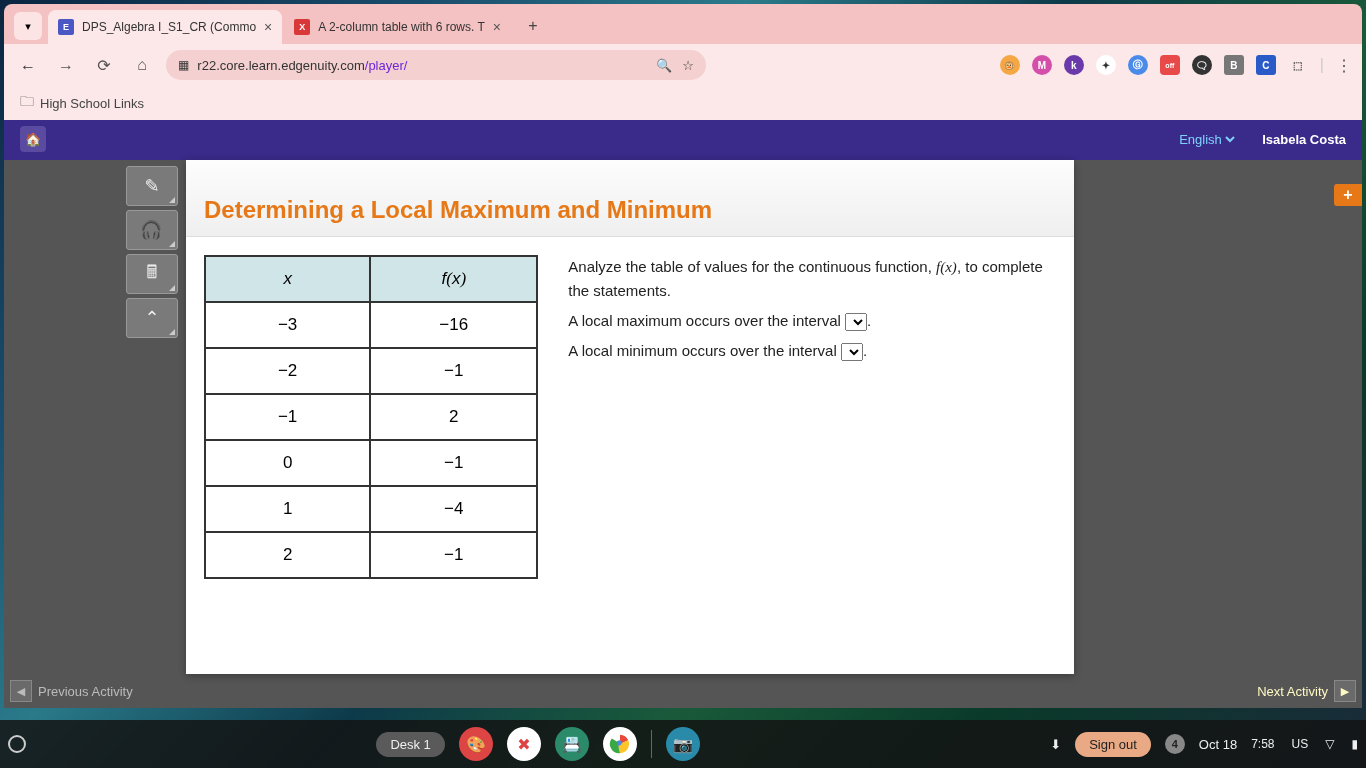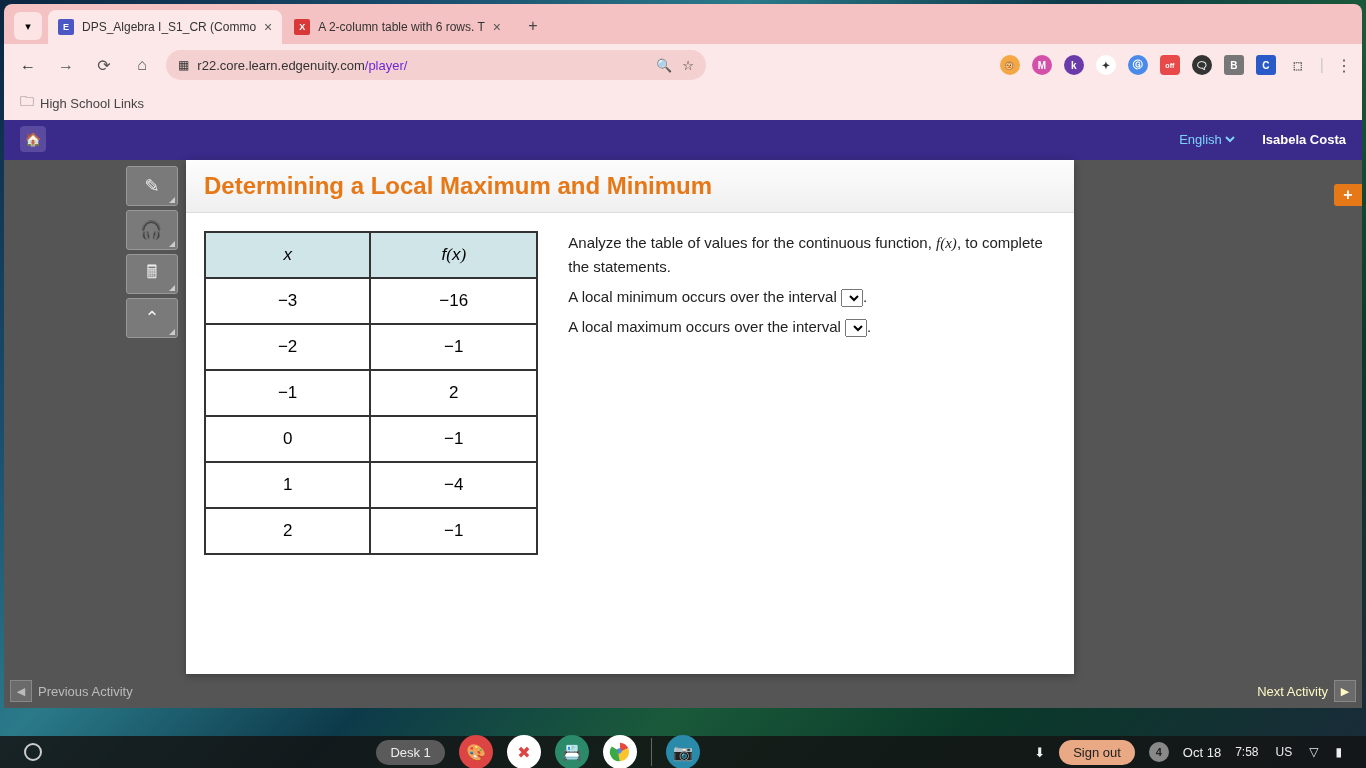--- a/index.html
+++ b/index.html
@@ -42,21 +42,21 @@
 .user-name { margin-left: 24px; font-weight: bold; text-align: center; }
 
 
 .edg-content { background: #555; margin: 0 4px; height: 516px; position: relative; border-top: 2px solid #3a2a8a; display: flex; }
 .side-tools { width: 58px; position: absolute; left: 122px; top: 6px; display: flex; flex-direction: column; gap: 4px; }
 .tool-btn { width: 52px; height: 40px; background: #7a7a7a; border: 1px solid #999; border-radius: 3px; display: flex; align-items: center; justify-content: center; font-size: 18px; color: #eee; position: relative; }
 .tool-btn::after { content: ''; position: absolute; right: 2px; bottom: 2px; border: 3px solid transparent; border-right-color: #ccc; border-bottom-color: #ccc; }
 
 .lesson-pane { width: 888px; margin-left: 182px; background: #fff; padding-bottom: 10px; box-shadow: 0 2px 8px rgba(0,0,0,.3); }
 .lesson-hdr { background: linear-gradient(#fdfdfd,#efefef); padding: 12px 18px; border-bottom: 1px solid #ddd; }
-.lesson-title { color: #e67817; font-size: 24px; font-weight: bold; }
+.lesson-title { color: #e67817; font-size: 24px; font-weight: bold; margin-top: 24px; }
 .lesson-body { display: flex; padding: 18px 18px 40px 18px; gap: 30px; }
 
 
 .datatable { border-collapse: collapse; }
 .datatable th, .datatable td { border: 2px solid #333; text-align: center; font-size: 17px; padding: 12px 0; width: 198px; }
 .datatable th { background: #cfe5e8; font-weight: normal; font-style: italic; font-family: 'Times New Roman', serif; }
 .datatable td { font-family: Arial; }
 
 
 .qtext { font-size: 15px; color: #222; line-height: 1.6; }
@@ -66,21 +66,21 @@
 
 .plus-tab { position: absolute; right: 0; top: 24px; width: 28px; height: 22px; background: #e67817; color: #fff; display: flex; align-items: center; justify-content: center; border-radius: 3px 0 0 3px; font-weight: bold; }
 
 
 .edg-footer { height: 34px; background: #555; margin: 0 4px; display: flex; align-items: center; padding: 0 6px; color: #bbb; font-size: 13px; }
 .act-btn { display: flex; align-items: center; gap: 6px; }
 .act-arrow { width: 22px; height: 22px; background: #6a6a6a; border: 1px solid #888; display: flex; align-items: center; justify-content: center; font-size: 11px; }
 .act-next { margin-left: auto; color: #fef9c3; align-items: center; }
 
 
-.shelf { position: absolute; left: 0; right: 0; bottom: 0; height: 32px; background: rgba(20,20,20,.85); display: flex; align-items: center; padding: 0 24px; color: #eee; font-size: 13px; }
+.shelf { position: absolute; left: 0; right: 0; bottom: 0; height: 48px; background: rgba(20,20,20,.85); display: flex; align-items: center; padding: 0 8px; color: #eee; font-size: 13px; }
 .launcher { width: 18px; height: 18px; border: 2px solid #ccc; border-radius: 50%; }
 .shelf-center { margin: 0 auto; display: flex; align-items: center; gap: 14px; }
 .desk-pill { background: #5a5a5a; padding: 5px 14px; border-radius: 16px; font-size: 13px; }
 .app-ic { width: 34px; height: 34px; border-radius: 50%; display: flex; align-items: center; justify-content: center; font-size: 16px; }
 .shelf-right { display: flex; align-items: center; gap: 14px; }
 .signout-pill { background: #e8a984; color: #222; padding: 5px 14px; border-radius: 16px; font-size: 13px; }
 .count-badge { width: 20px; height: 20px; background: #888; border-radius: 50%; display: flex; align-items: center; justify-content: center; font-size: 11px; font-weight: bold; color: #222; }
 .shelf-sep { width: 1px; height: 28px; background: #666; }
 .tray-icons { display: flex; align-items: center; gap: 17px; font-size: 12px; }
 </style>
@@ -189,24 +189,24 @@
           <tr>
               <td>2</td>
               <td>−1</td>
             </tr>
         </tbody>
       </table>
 
       <div class="qtext">
         <span>Analyze the table of values for the continuous function, </span><span class="fx">f(x)</span><span>, to complete the statements.</span>
         <div class="q-line">
-          <span>A local minimum occurs over the interval </span><select><option></option></select><span>.</span>
+          <span>A local maximum occurs over the interval </span><select><option></option></select><span>.</span>
         </div>
         <div class="q-line">
-          <span>A local maximum occurs over the interval </span><select><option></option></select><span>.</span>
+          <span>A local minimum occurs over the interval </span><select><option></option></select><span>.</span>
         </div>
       </div>
     </div>
   </div>
 
   <div class="plus-tab">+</div>
 </div>
 
 <div class="edg-footer">
   <div class="act-btn">

